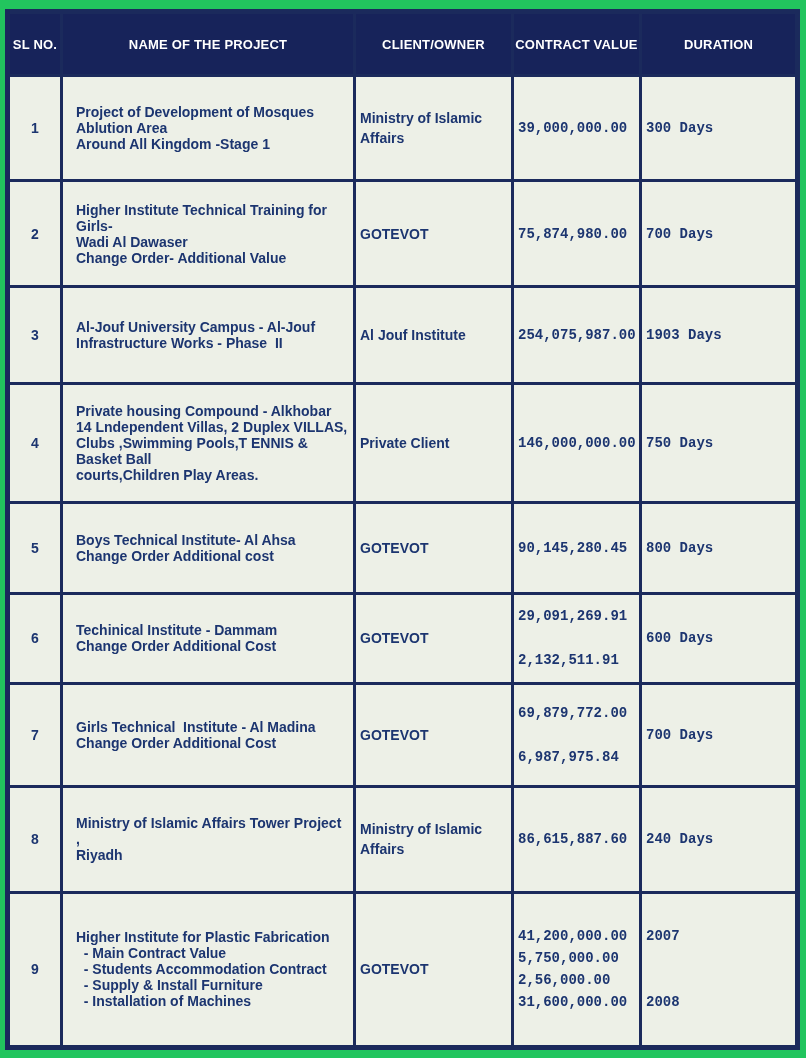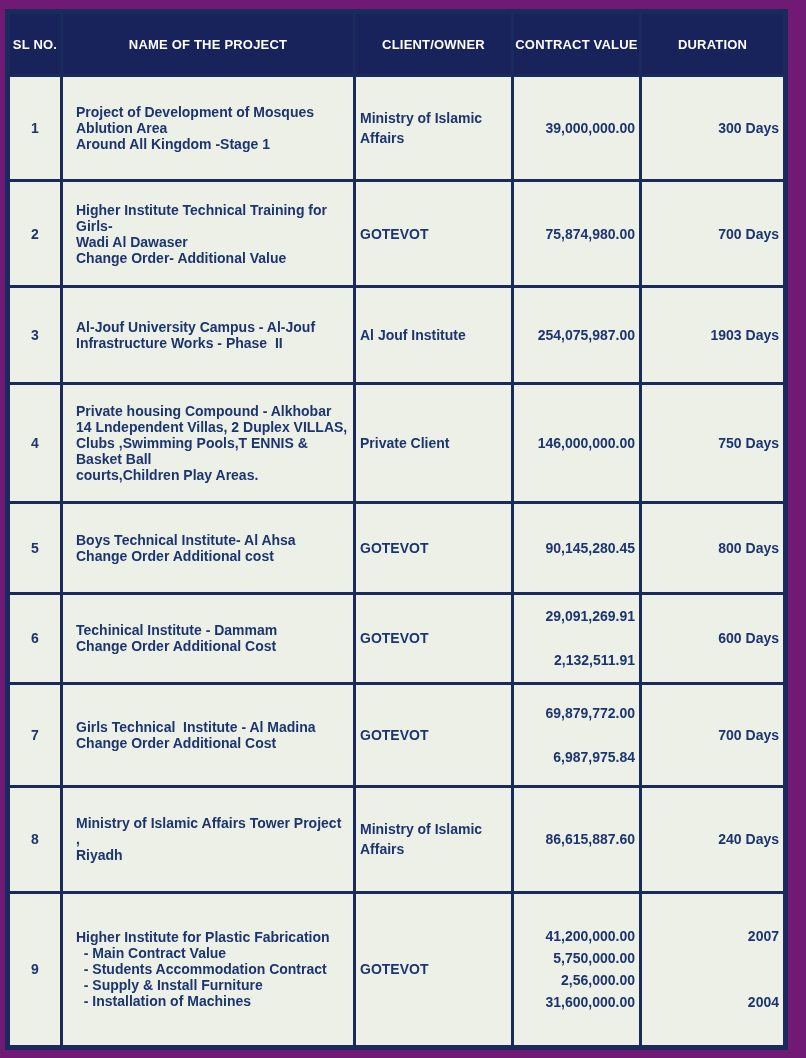--- a/index.html
+++ b/index.html
@@ -6,22 +6,22 @@
   body{
     background:#dde1e9;
     font-family:"Liberation Sans", sans-serif;
     font-weight:bold;
     -webkit-font-smoothing:antialiased;
   }
   .page{
     width:806px;
     height:1058px;
     box-sizing:border-box;
-    padding:9px 18px 8px 5px;
-    background:#701a75;
+    padding:9px 6px 8px 5px;
+    background:#22c55e;
   }
   table.projects{
     width:100%;
     height:100%;
     border-collapse:collapse;
     table-layout:fixed;
     background:#edf0e7;
     border:5px solid #1b2a5c;
   }
   th,td{
@@ -50,22 +50,23 @@
   td.name{
     text-align:left;
     padding:6px 4px 6px 13px;
     line-height:16px;
   }
   td.client{
     text-align:left;
     line-height:20px;
   }
   td.value, td.duration{
-    text-align:right;
+    text-align:left;
     line-height:22px;
+    font-family:Liberation Mono, monospace;
   }
 </style>
 </head>
 <body>
 
 <div class="page">
   <table class="projects">
     <colgroup>
       <col style="width:54px">
       <col style="width:293px">
@@ -165,17 +166,17 @@
   - Supply &amp; Install Furniture
   - Installation of Machines</td>
         <td class="client">GOTEVOT</td>
         <td class="value">41,200,000.00
 5,750,000.00
 2,56,000.00
 31,600,000.00</td>
         <td class="duration">2007
 
 
-2004</td>
+2008</td>
       </tr>
     </tbody>
   </table>
 </div>
 
 </body></html>

